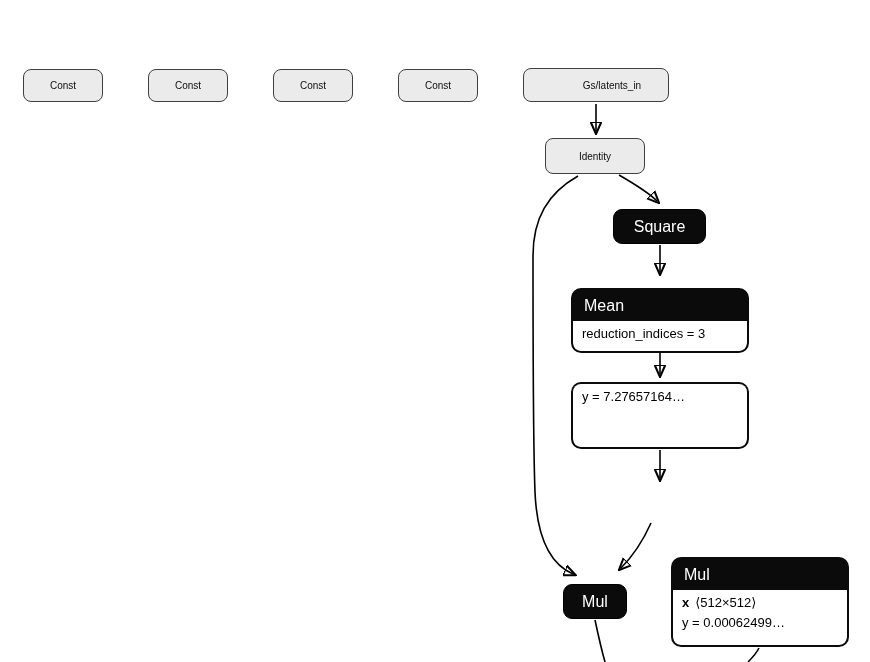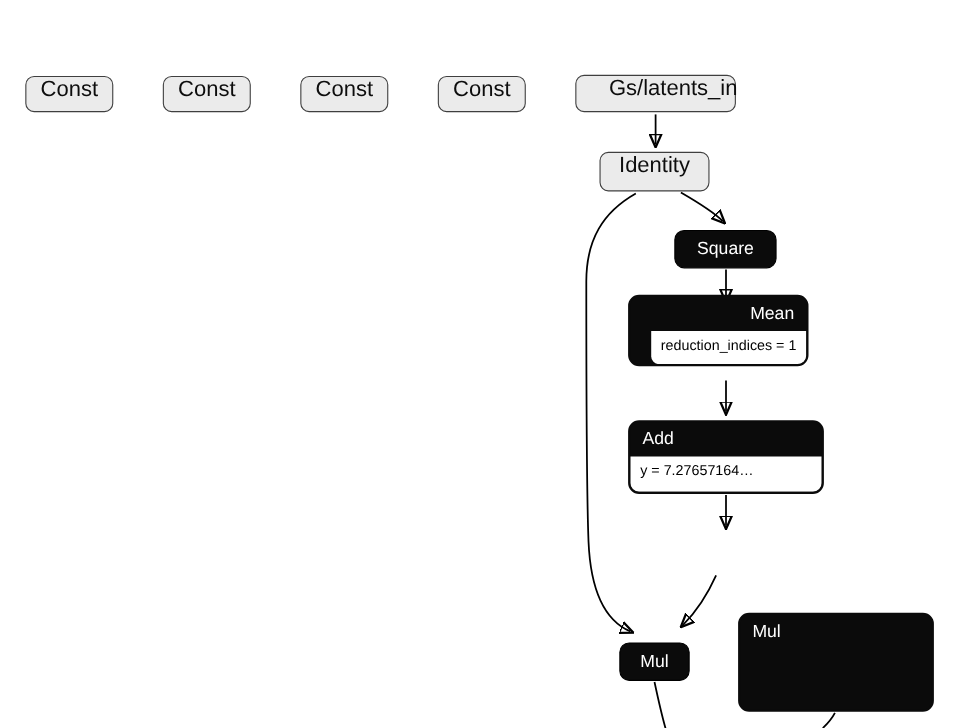--- a/index.html
+++ b/index.html
@@ -3,22 +3,22 @@
 <meta charset="utf-8">
 <style>
   html,body{margin:0;padding:0;background:#ffffff;}
   #canvas{
     position:relative;width:870px;height:662px;background:#ffffff;overflow:hidden;
     font-family:"Liberation Sans","DejaVu Sans",sans-serif;
   }
   .node{position:absolute;box-sizing:border-box;cursor:default;}
   .node-light{
     background:#ebebeb;border:1.6px solid #3f3f3f;border-radius:8px;
-    display:flex;align-items:flex-start;justify-content:center;
-    font-size:20px;color:#0d0d0d;
+    display:flex;align-items:center;justify-content:center;
+    font-size:10px;color:#0d0d0d;
   }
   .node-dark{
     background:#0b0b0b;border:1.6px solid #000;border-radius:9px;
     display:flex;align-items:center;justify-content:center;
     font-size:16px;color:#ffffff;
   }
   .node-compound{
     background:#0b0b0b;border:2px solid #0b0b0b;border-radius:10px;
     overflow:hidden;display:flex;flex-direction:column;
   }
@@ -73,32 +73,35 @@
   </div>
 
   <div class="node node-dark" style="left:613px;top:209px;width:93px;height:35px;">
     <span>Square</span>
   </div>
 
   <div class="node node-light" style="left:545px;top:138px;width:100px;height:36px;">
     <span>Identity</span>
   </div>
 
-  <div class="node node-compound" style="left:571px;top:268px;width:164px;height:65px;align-items:flex-end;">
+  <div class="node node-compound" style="left:571px;top:288px;width:178px;height:65px;">
     <div class="hdr">Mean</div>
-    <div class="bdy">reduction_indices = 1</div>
+    <div class="bdy">reduction_indices = 3</div>
   </div>
 
   <div class="node node-compound" style="left:571px;top:382px;width:178px;height:67px;">
-    <div class="hdr">Add</div>
     <div class="bdy">y = 7.27657164…</div>
   </div>
 
 
   <div class="node node-dark" style="left:563px;top:584px;width:64px;height:35px;">
     <span>Mul</span>
   </div>
 
   <div class="node node-compound" style="left:671px;top:557px;width:178px;height:90px;">
     <div class="hdr">Mul</div>
+    <div class="bdy">
+      <div><span class="attr-key">x</span><span>⟨512×512⟩</span></div>
+      <div>y = 0.00062499…</div>
+    </div>
   </div>
 
 </div>
 
 </body></html>

